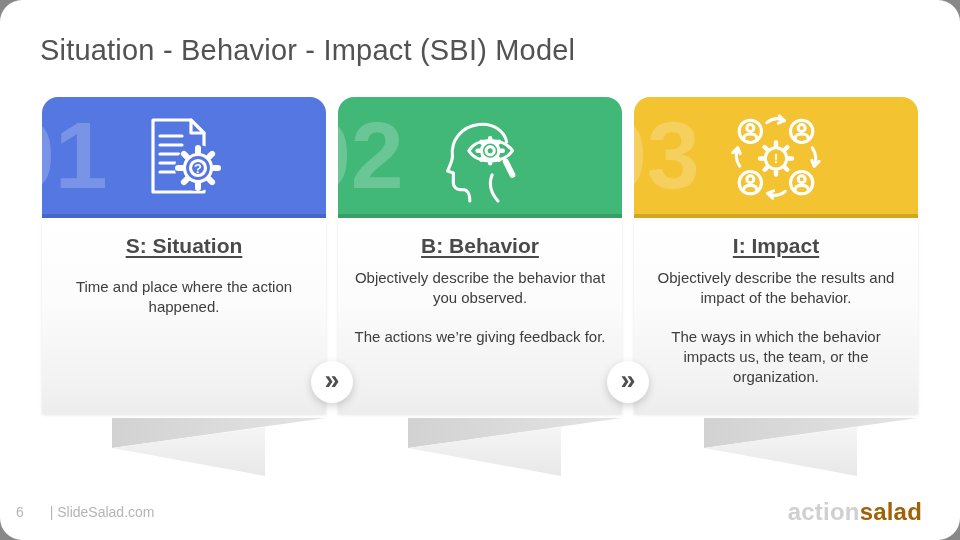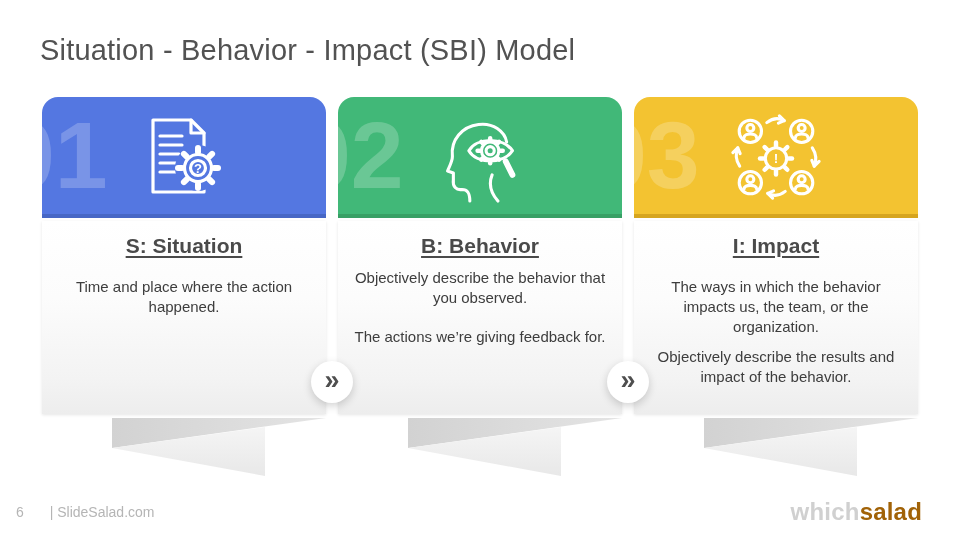--- a/index.html
+++ b/index.html
@@ -1,18 +1,18 @@
 <!DOCTYPE html>
 <html><head>
 <meta charset="utf-8">
 <style>
   html,body{margin:0;padding:0;background:#888;}
   .slide{
     position:relative;width:960px;height:540px;background:#ffffff;
-    font-family:"Liberation Sans", sans-serif;overflow:hidden;margin:0 auto;
+    font-family:"Liberation Sans", sans-serif;overflow:hidden;margin:0 auto;border-radius:22px;
   }
   .title{
     position:absolute;left:40px;top:34px;font-size:29px;font-weight:400;
     color:#525252;letter-spacing:.2px;white-space:nowrap;
   }
   .col{position:absolute;top:0;width:284px;height:540px;}
   .col1{left:42px}.col2{left:338px}.col3{left:634px}
   .hdr{
     position:absolute;top:97px;left:0;width:284px;height:117px;
     border-radius:16px 16px 0 0;overflow:hidden;
@@ -191,37 +191,37 @@
             <polyline points="92,52 87,57 84.5,51"></polyline>
           <path d="M57,83 Q48,90 39,85"></path>
             <polyline points="44,90 39,85 45,82.5"></polyline>
           <path d="M10,57 Q4,48 8,38"></path>
             <polyline points="3,43 8,38 10.5,44"></polyline>
         </g>
       </svg>
     </div>
     <div class="panel">
       <div class="heading">I: Impact</div>
+      <p class="body-text">Objectively describe the results and impact of the behavior.</p>
       <p class="body-text second">The ways in which the behavior impacts us, the team, or the organization.</p>
-      <p class="body-text">Objectively describe the results and impact of the behavior.</p>
     </div>
     <svg class="fold" width="284" height="62" viewBox="0 0 284 62">
       <polygon points="70,0 284,0 70,30" fill="url(#gd1)"></polygon>
       <polygon points="70,30 223,9 223,58" fill="url(#gl1)"></polygon>
     </svg>
   </div>
 
   <div class="chev chev1">
     <span>»</span>
   </div>
   <div class="chev chev2">
     <span>»</span>
   </div>
 
   <div class="pagefoot">
     <span>6</span>
     <span class="src">| SlideSalad.com</span>
   </div>
   <div class="logo">
-    <span class="b">which</span><span class="l">salad</span>
+    <span class="b">action</span><span class="l">salad</span>
   </div>
 
 </div>
 
 </body></html>

